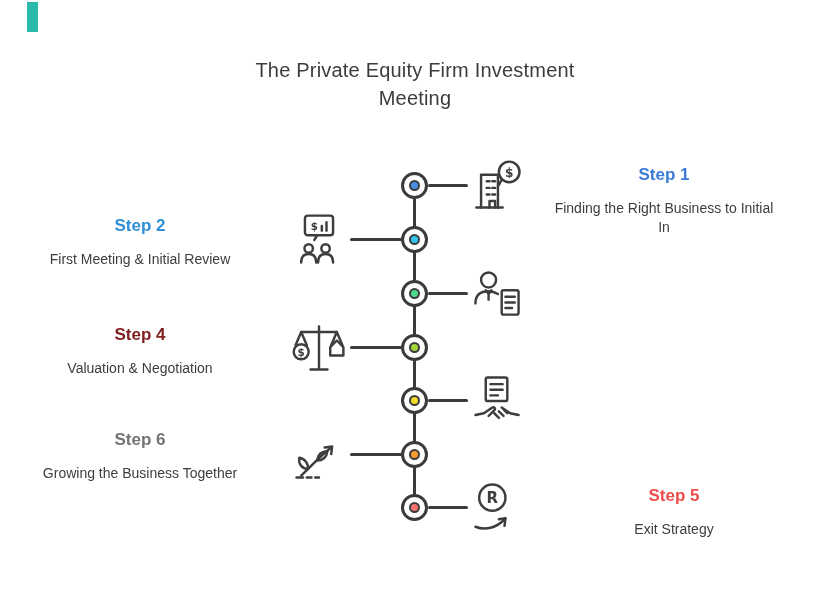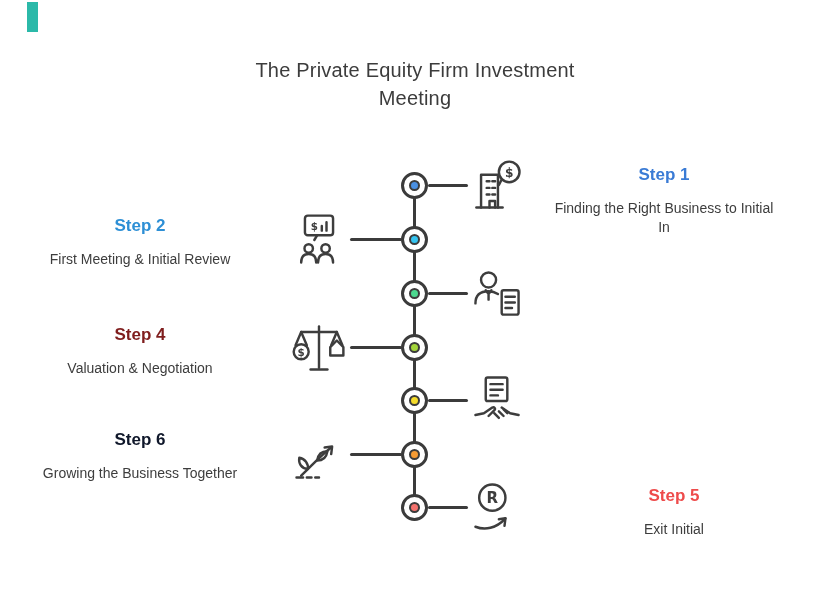--- a/index.html
+++ b/index.html
@@ -183,22 +183,22 @@
   <div class="entry entry-right e3">
   </div>
 
   <div class="entry entry-left e4">
     <div class="step-label" style="color: #7f1d1d;">Step 4</div>
     <div class="step-desc">Valuation &amp; Negotiation</div>
   </div>
 
 
   <div class="entry entry-left e6">
-    <div class="step-label" style="color: #0f172a;">Step 6</div>
+    <div class="step-label" style="color: #737373;">Step 6</div>
     <div class="step-desc">Growing the Business Together</div>
   </div>
 
   <div class="entry entry-right e7">
     <div class="step-label" style="color: rgb(238, 75, 75);">Step 5</div>
-    <div class="step-desc">Exit Initial</div>
+    <div class="step-desc">Exit Strategy</div>
   </div>
 
 </div>
 
 </body></html>

